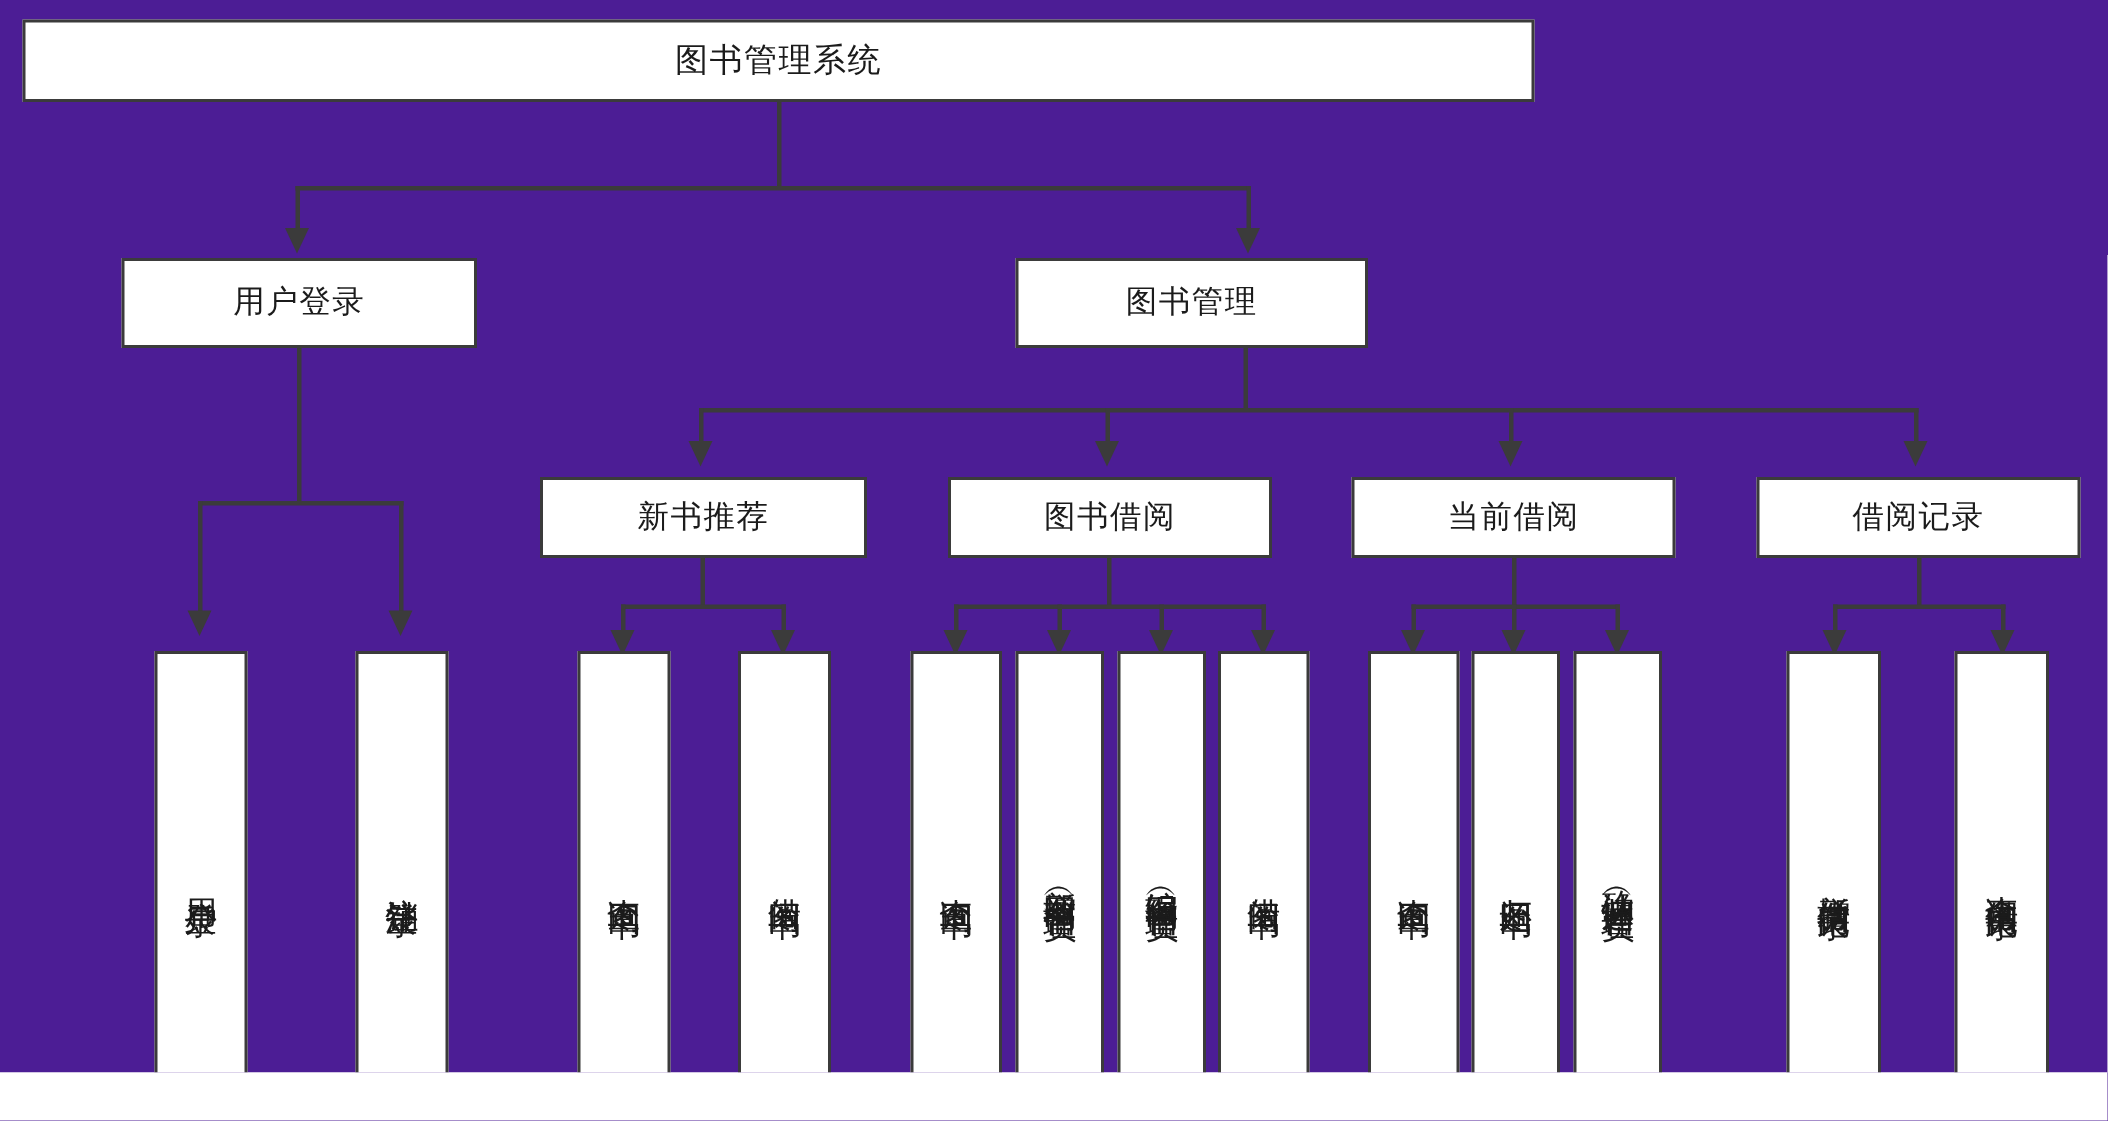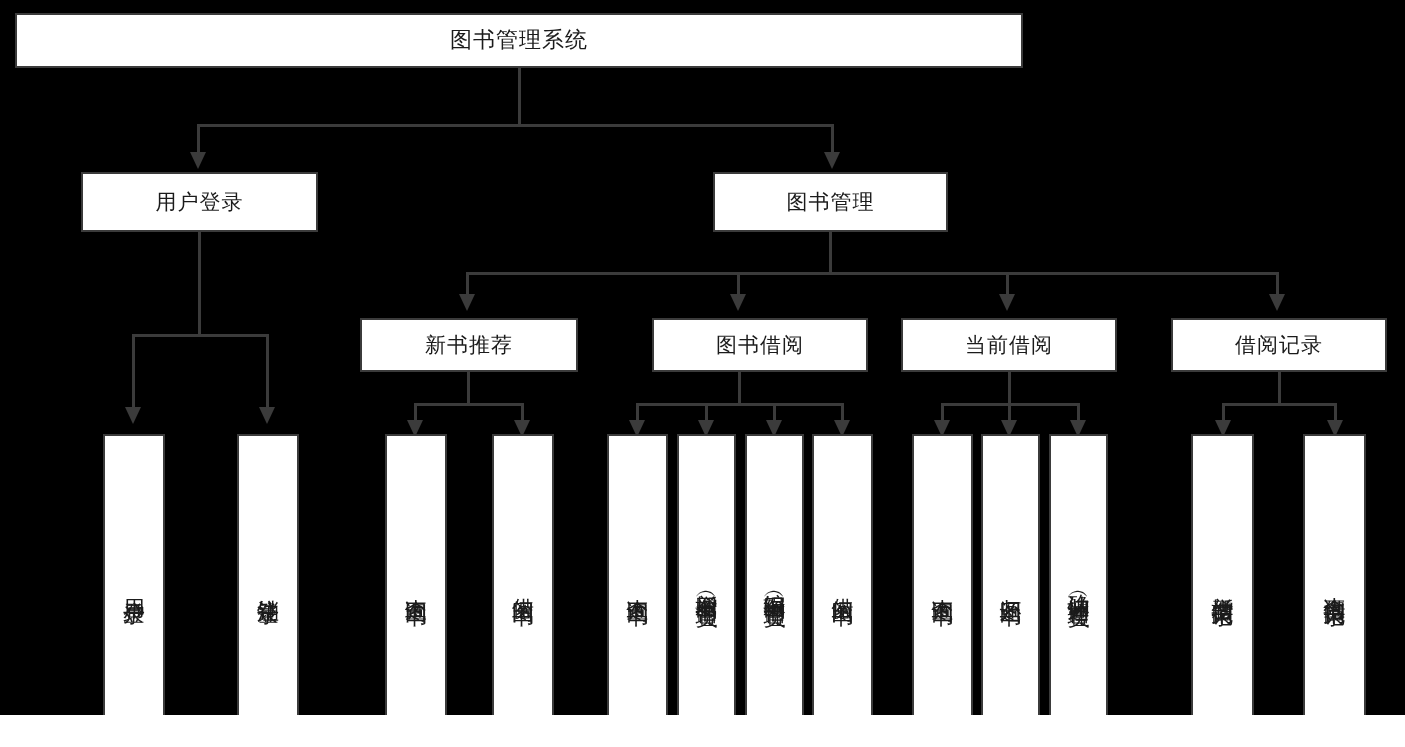--- a/index.html
+++ b/index.html
@@ -5,21 +5,21 @@
 <style>
   html,body{margin:0;padding:0;background:#ffffff;}
   body{
     font-family:"Liberation Sans","DejaVu Sans",sans-serif;
     -webkit-font-smoothing:antialiased;
   }
   #canvas{
     position:relative;
     width:1405px;
     height:715px;
-    background:#000000;
+    background:#4c1d95;
     overflow:hidden;
   }
   
   .node{
     position:absolute;
     box-sizing:border-box;
     border:2px solid #3b3b3b;
     background:#ffffff;
     color:#1b1b1b;
     display:flex;
@@ -92,21 +92,21 @@
   <div class="lineV" style="left:197px;top:124px;width:3px;height:30px;"></div>
   <div class="arrow" style="left:190px;top:152px;"></div>
 
   <div class="lineV" style="left:831px;top:124px;width:3px;height:30px;"></div>
   <div class="arrow" style="left:824px;top:152px;"></div>
 
   <div class="node level2" style="left:81px;top:172px;width:237px;height:60px;">
     <span>用户登录</span>
   </div>
 
-  <div class="node level2" style="left:713px;top:172px;width:235px;height:60px;">
+  <div class="node level2" style="left:677px;top:172px;width:235px;height:60px;">
     <span>图书管理</span>
   </div>
 
   <div class="lineV" style="left:198px;top:232px;width:3px;height:104px;"></div>
   <div class="lineH" style="left:132px;top:334px;width:137px;height:3px;"></div>
   <div class="lineV" style="left:132px;top:334px;width:3px;height:75px;"></div>
   <div class="arrow" style="left:125px;top:407px;"></div>
   <div class="lineV" style="left:266px;top:334px;width:3px;height:75px;"></div>
   <div class="arrow" style="left:259px;top:407px;"></div>
 
@@ -121,21 +121,21 @@
 
   <div class="lineV" style="left:1006px;top:272px;width:3px;height:24px;"></div>
   <div class="arrow" style="left:999px;top:294px;"></div>
 
   <div class="lineV" style="left:1276px;top:272px;width:3px;height:24px;"></div>
   <div class="arrow" style="left:1269px;top:294px;"></div>
 
   <div class="node level3" style="left:360px;top:318px;width:218px;height:54px;justify-content:center;">
     <span>新书推荐</span>
   </div>
-  <div class="node level3" style="left:632px;top:318px;width:216px;height:54px;margin-left:20px;">
+  <div class="node level3" style="left:632px;top:318px;width:216px;height:54px;">
     <span>图书借阅</span>
   </div>
   <div class="node level3" style="left:1171px;top:318px;width:216px;height:54px;">
     <span>借阅记录</span>
   </div>
   <div class="node level3" style="left:901px;top:318px;width:216px;height:54px;">
     <span>当前借阅</span>
   </div>
 
   <div class="lineV" style="left:467px;top:372px;width:3px;height:33px;"></div>

